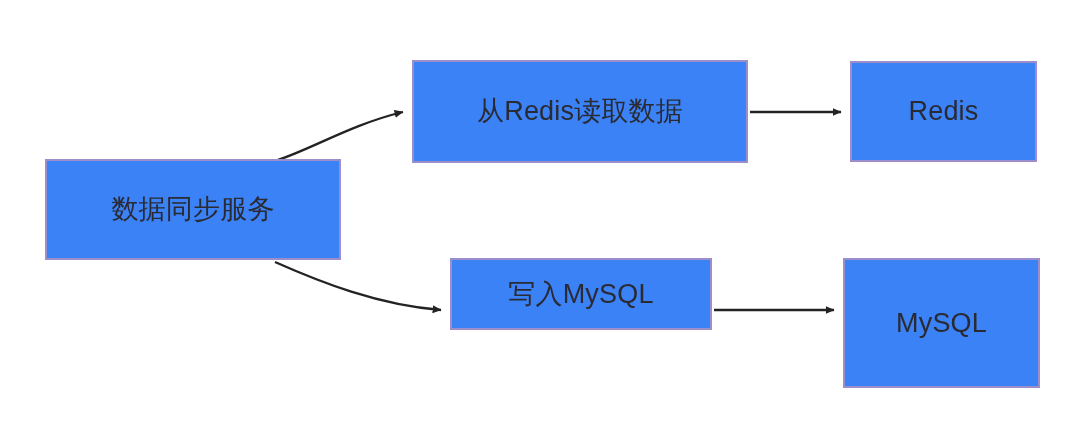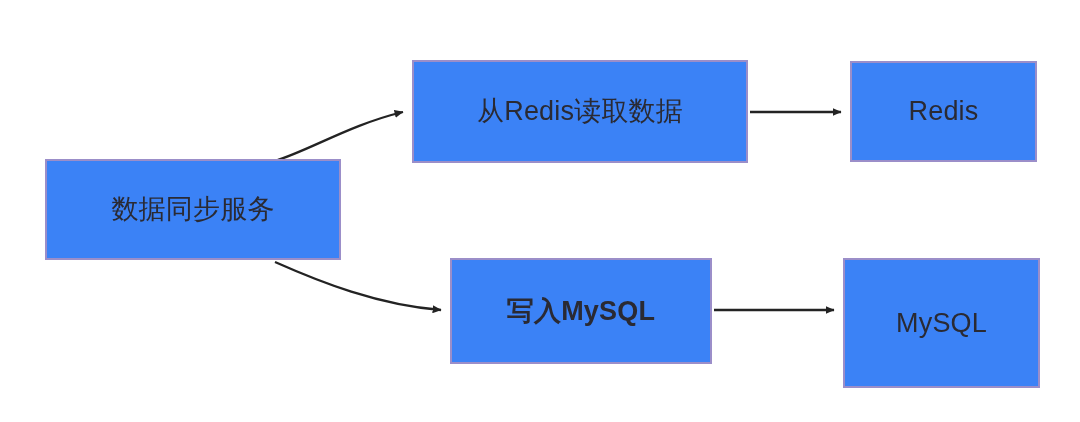--- a/index.html
+++ b/index.html
@@ -49,21 +49,21 @@
 
   .node-label {
     display: block;
     text-align: center;
   }
 
   
   #node-source      { left: 22px;  top: 159px; width: 296px; height: 101px; margin-left: 23px; }
   #node-read-redis  { left: 412px; top: 60px;  width: 336px; height: 103px; }
   #node-redis       { left: 850px; top: 61px;  width: 187px; height: 101px; }
-  #node-write-mysql { left: 450px; top: 258px; width: 262px; height: 106px; font-weight: bold; }
+  #node-write-mysql { left: 450px; top: 258px; width: 262px; height: 72px; }
   #node-mysql       { left: 843px; top: 258px; width: 197px; height: 130px; }
 </style>
 </head>
 <body>
 
 <div id="diagram-canvas">
 
   <svg class="edge-layer" viewBox="0 0 1080 422" width="1080" height="422" xmlns="http://www.w3.org/2000/svg">
     <defs>
       <marker id="arrowhead" markerWidth="9" markerHeight="8" refX="8.4" refY="4" orient="auto" markerUnits="userSpaceOnUse">

